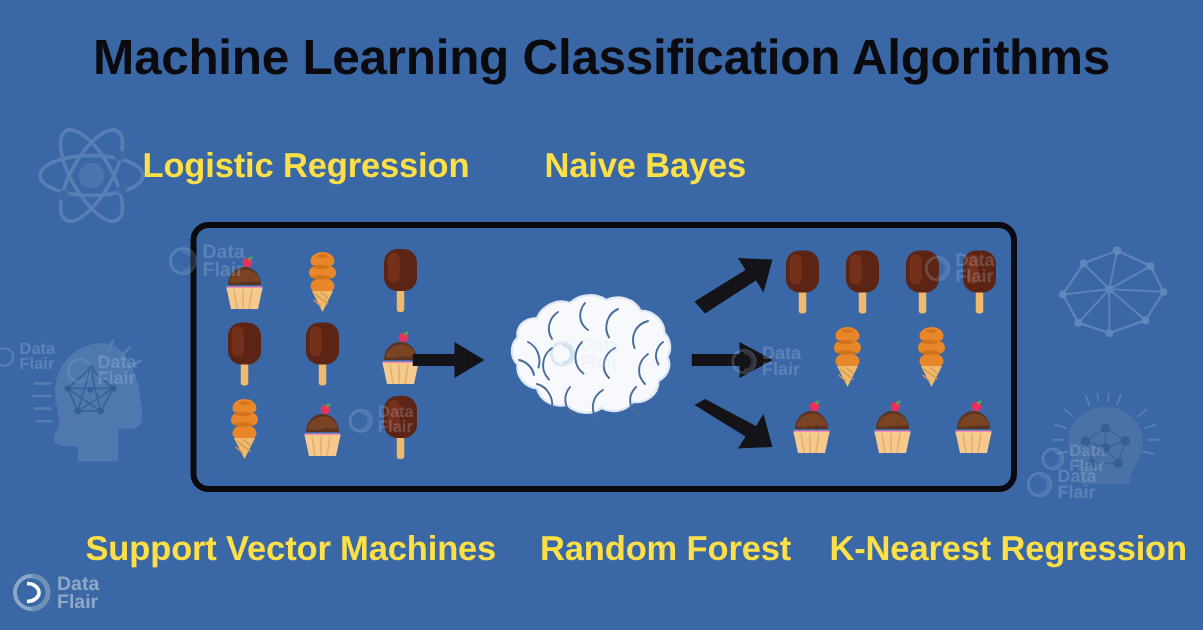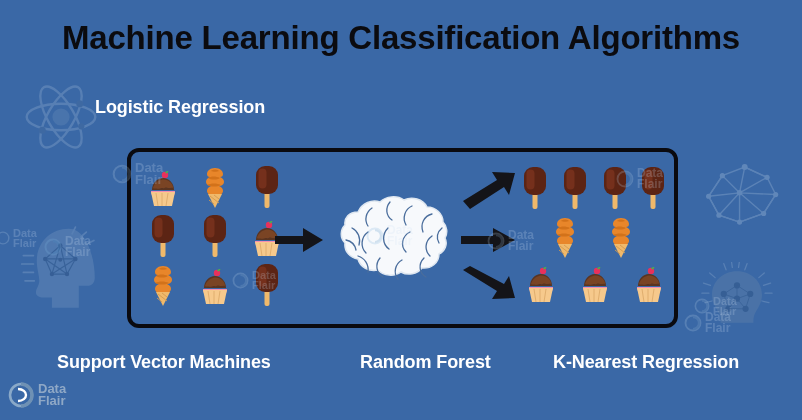--- a/index.html
+++ b/index.html
@@ -16,21 +16,21 @@
     position:absolute;left:0;top:19px;width:802px;
     text-align:center;
     font-size:33px;font-weight:bold;color:#0b0b0f;
     letter-spacing:-0.2px;
     white-space:nowrap;
   }
 
   
   .label{
     position:absolute;
-    color:#ffffff;font-weight:bold;font-size:18px;
+    color:#fde047;font-weight:bold;font-size:23px;
     white-space:nowrap;
     letter-spacing:-0.1px;
   }
   .lbl-logreg{left:95px;top:97px;}
   .lbl-nb{left:363px;top:97px;}
   .lbl-dt{left:586px;top:97px;}
   .lbl-svm{left:57px;top:352px;}
   .lbl-rf{left:360px;top:352px;}
   .lbl-knn{left:553px;top:352px;}
 
@@ -172,20 +172,21 @@
         <path d="M22 20 L15 14 M16 30 L7 27 M14 40 L5 40"></path>
         <path d="M78 20 L85 14 M84 30 L93 27 M86 40 L95 40"></path>
         <path d="M18 50 L9 52 M82 50 L91 52"></path>
       </g>
     </svg>
   </div>
 
   <div class="title">Machine Learning Classification Algorithms</div>
 
   <div class="label lbl-logreg">Logistic Regression</div>
+  <div class="label lbl-nb">Naive Bayes</div>
 
   <div class="mainbox"></div>
 
   <div class="sprite" style="left:146px;top:166px;">
     <svg viewBox="0 0 34 46">
         <g>
       <circle cx="19" cy="9" r="3.2" fill="#e8315c"></circle>
           <path d="M19 6.5c1.6-2 3.5-1.5 3.5-1.5s-.4 2-2.4 2.6z" fill="#4caf50"></path>
       <path d="M6 24c0-7 5-12 11-12s11 5 11 12z" fill="#5a3420"></path>
       <path d="M7 22c1-4 4-7 8-8 3-1 7 0 9 2 2 1.6 3 4 3.3 6-2-1-4 .6-6-.3-2-1-3 1-5 .4-2-.5-3 1.3-5 .6-2-.7-3 .3-4.3-.7z" fill="#7a4424"></path>

